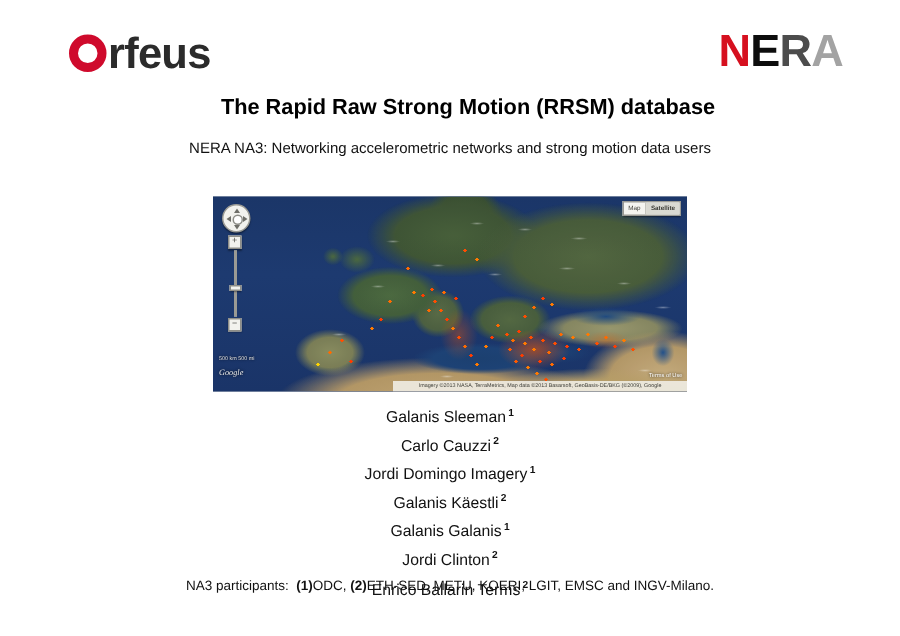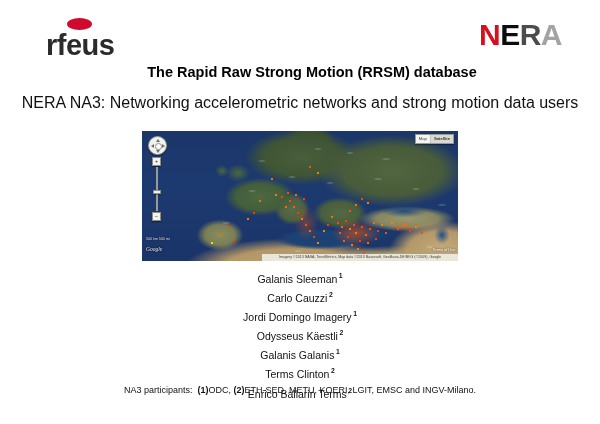--- a/index.html
+++ b/index.html
@@ -17,21 +17,20 @@
   }
 
   
   .logo-orfeus {
     position: absolute;
     left: 46px;
     top: 18px;
     display: flex;
     align-items: center;
     height: 34px;
-    flex-direction: column;
   }
   .logo-orfeus .o-ring {
     display: block;
     width: 25px;
     height: 25px;
     border-radius: 50%;
     border: 6px solid #cf0a2c;
     box-sizing: border-box;
     margin-right: 1px;
   }
@@ -73,21 +72,21 @@
     font-weight: bold;
     color: #000000;
     padding-left: 12px;
   }
   .subtitle {
     position: absolute;
     top: 94px;
     left: 0;
     width: 600px;
     text-align: center;
-    font-size: 16px;
+    font-size: 10px;
     font-weight: normal;
     color: #111111;
   }
 
   
   .map-frame {
     position: absolute;
     left: 142px;
     top: 131px;
     width: 316px;
@@ -505,27 +504,27 @@
   <div class="author-line">
     <span>Galanis Sleeman</span><sup>1</sup>
   </div>
   <div class="author-line">
     <span>Carlo Cauzzi</span><sup>2</sup>
   </div>
   <div class="author-line">
     <span>Jordi Domingo Imagery</span><sup>1</sup>
   </div>
   <div class="author-line">
-    <span>Odysseus Käestli</span><sup>2</sup>
+    <span>Galanis Käestli</span><sup>2</sup>
   </div>
   <div class="author-line">
     <span>Galanis Galanis</span><sup>1</sup>
   </div>
   <div class="author-line">
-    <span>Terms Clinton</span><sup>2</sup>
+    <span>Jordi Clinton</span><sup>2</sup>
   </div>
   <div class="author-line">
     <span>Enrico Ballarin Terms</span><sup>2</sup>
   </div>
 </div>
 
 <div class="footnote">
   <span>NA3 participants:</span>&nbsp;
   <b>(1)</b><span>ODC,</span>
   <b>(2)</b><span>ETH-SED, METU, KOERI, LGIT, EMSC and INGV-Milano.</span>

